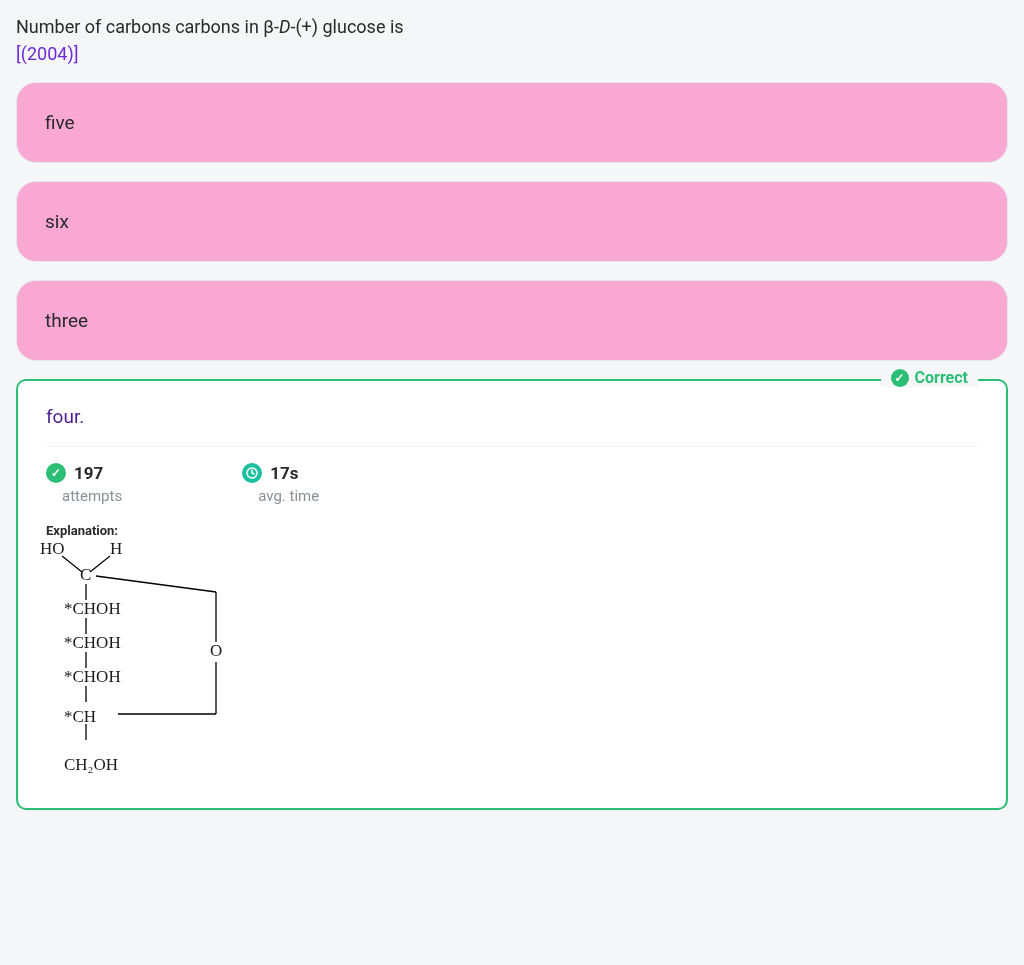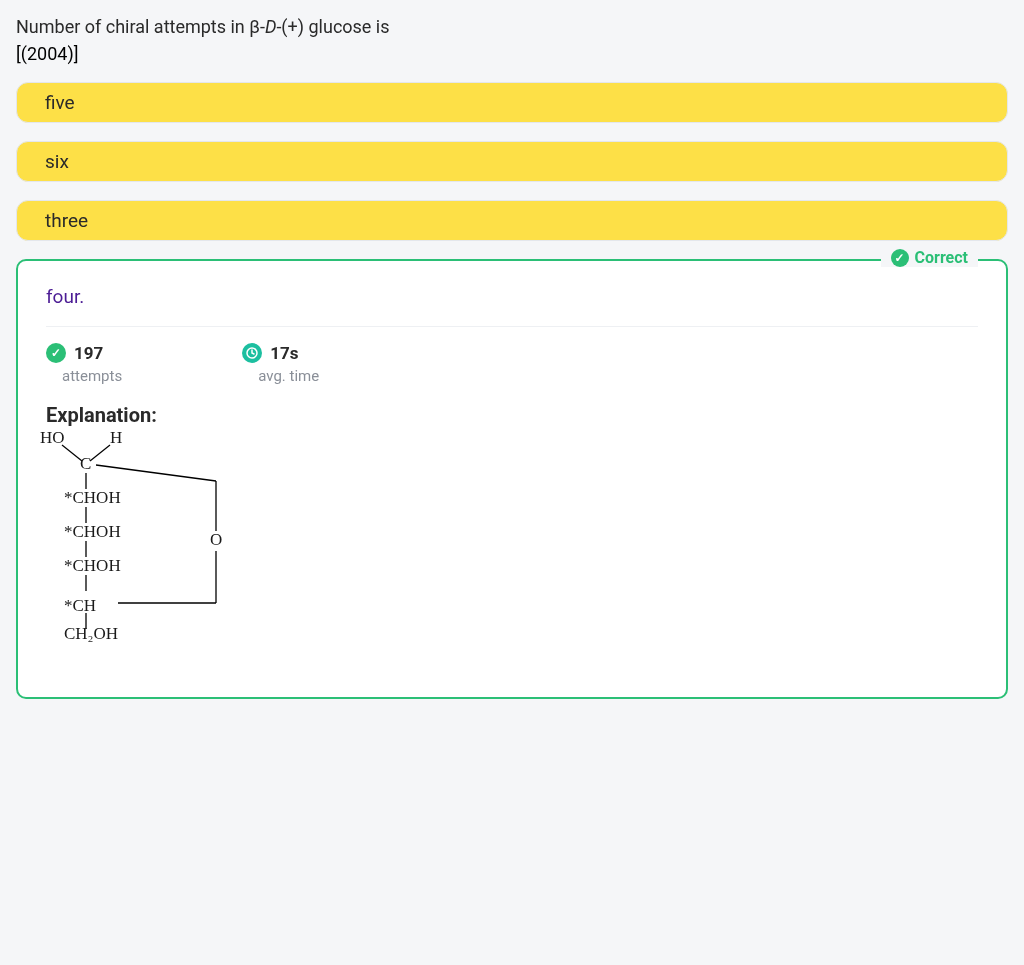--- a/index.html
+++ b/index.html
@@ -10,28 +10,28 @@
     color: #1a1a1a;
     width: 1024px;
   }
   .question-text {
     font-size: 18px;
     color: #2a2a2a;
     margin-bottom: 6px;
   }
   .question-meta {
     font-size: 18px;
-    color: #000000;
+    color: #6d28d9;
     margin-bottom: 18px;
   }
   .option {
-    background: #fde047;
+    background: #f9a8d4;
     border: 1px solid #e4e7ec;
-    border-radius: 12px;
-    padding: 8px 28px;
+    border-radius: 20px;
+    padding: 28px 28px;
     margin-bottom: 18px;
     font-size: 19px;
     color: #2a2a2a;
   }
   .correct-wrapper {
     position: relative;
     border: 2px solid #2bbf76;
     border-radius: 10px;
     background: #fff;
     padding: 24px 28px 26px 28px;
@@ -102,21 +102,21 @@
     font-size: 17px;
     color: #2a2a2a;
   }
   .stat-label {
     font-size: 15px;
     color: #8a8f98;
     margin-left: 16px;
   }
   .explanation-title {
     font-weight: 700;
-    font-size: 20px;
+    font-size: 13px;
     color: #2a2a2a;
     margin-bottom: 4px;
   }
   .structure {
     font-family: "Times New Roman", serif;
     font-size: 17px;
     line-height: 1.0;
     margin-bottom: 10px;
     position: relative;
     width: 210px;
@@ -126,21 +126,21 @@
   .explanation-text {
     font-size: 18px;
     color: #2a2a2a;
   }
   .italic { font-style: italic; }
 </style>
 </head>
 <body>
 
 <div class="question-text">
-  <span>Number of chiral attempts in </span><span>β-</span><span class="italic">D</span><span>-(+) glucose is</span>
+  <span>Number of carbons carbons in </span><span>β-</span><span class="italic">D</span><span>-(+) glucose is</span>
 </div>
 <div class="question-meta">[(2004)]</div>
 
 <div class="option">
   <span>five</span>
 </div>
 <div class="option">
   <span>six</span>
 </div>
 <div class="option">
@@ -200,16 +200,16 @@
       <line x1="40" y1="182" x2="40" y2="198" stroke="#000" stroke-width="1.3"></line>
     </svg>
     <span class="lbl" style="top:-2px;left:-6px;text-align:right;">HO</span>
     <span class="lbl" style="top:-2px;left:64px;">H</span>
     <span class="lbl" style="top:24px;left:34px;">C</span>
     <span class="lbl" style="top:58px;left:18px;">*CHOH</span>
     <span class="lbl" style="top:92px;left:18px;">*CHOH</span>
     <span class="lbl" style="top:126px;left:18px;">*CHOH</span>
     <span class="lbl" style="top:166px;left:18px;">*CH</span>
     <span class="lbl" style="top:100px;left:164px;">O</span>
-    <span class="lbl" style="top:194px;left:18px;">CH₂OH</span>
+    <span class="lbl" style="top:214px;left:18px;">CH₂OH</span>
   </div>
 
 </div>
 
 </body></html>

